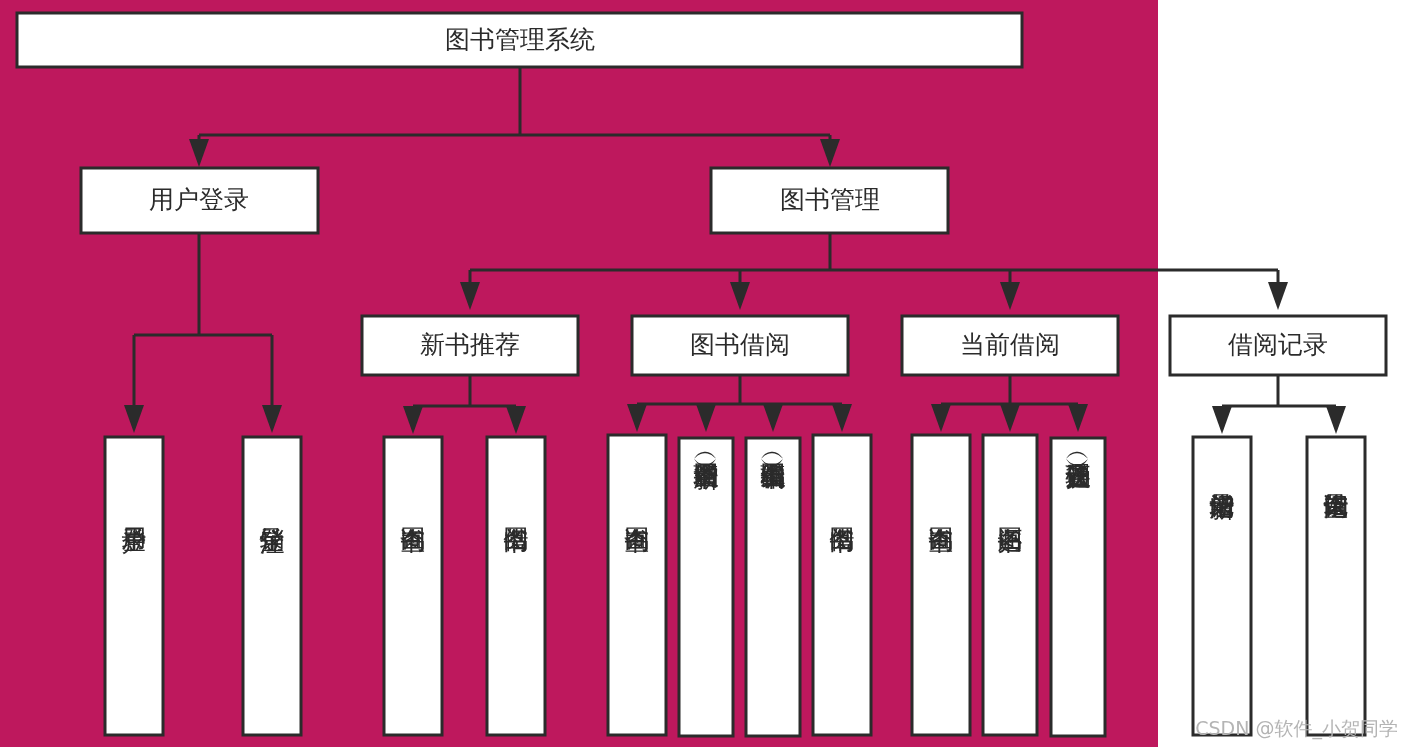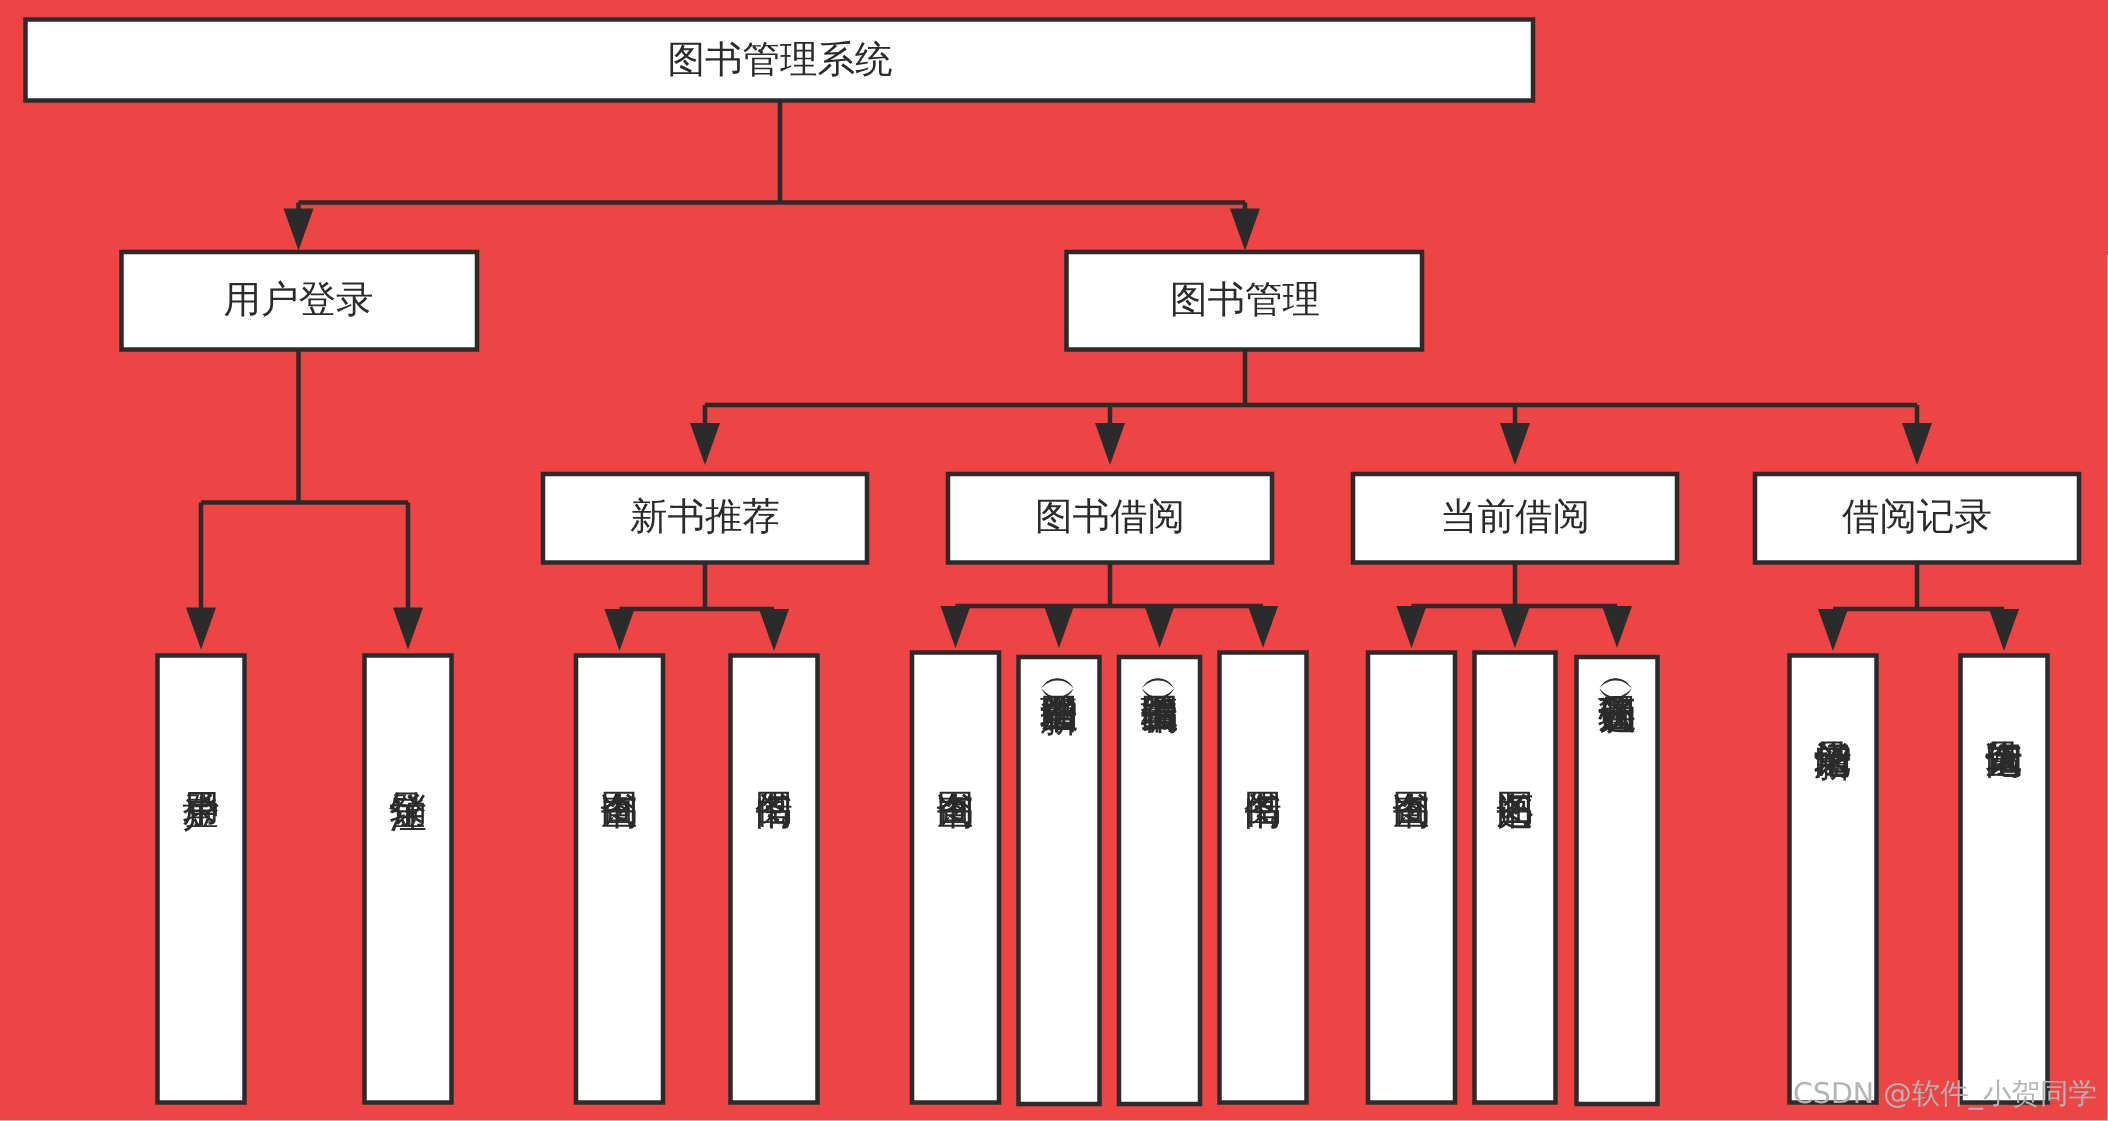--- a/index.html
+++ b/index.html
@@ -9,23 +9,23 @@
     background: #ffffff;
   }
   body {
     font-family: "DejaVu Sans", "Liberation Sans", sans-serif;
     width: 1405px;
     height: 747px;
     overflow: hidden;
   }
   #diagram-root {
     position: relative;
-    width: 1405px;
+    width: 1158px;
     height: 747px;
-    background: #ef4444;
+    background: #be185d;
   }
   svg.diagram-canvas {
     position: absolute;
     top: 0;
     left: 0;
     width: 1405px;
     height: 747px;
     display: block;
   }
   .node-rect {

